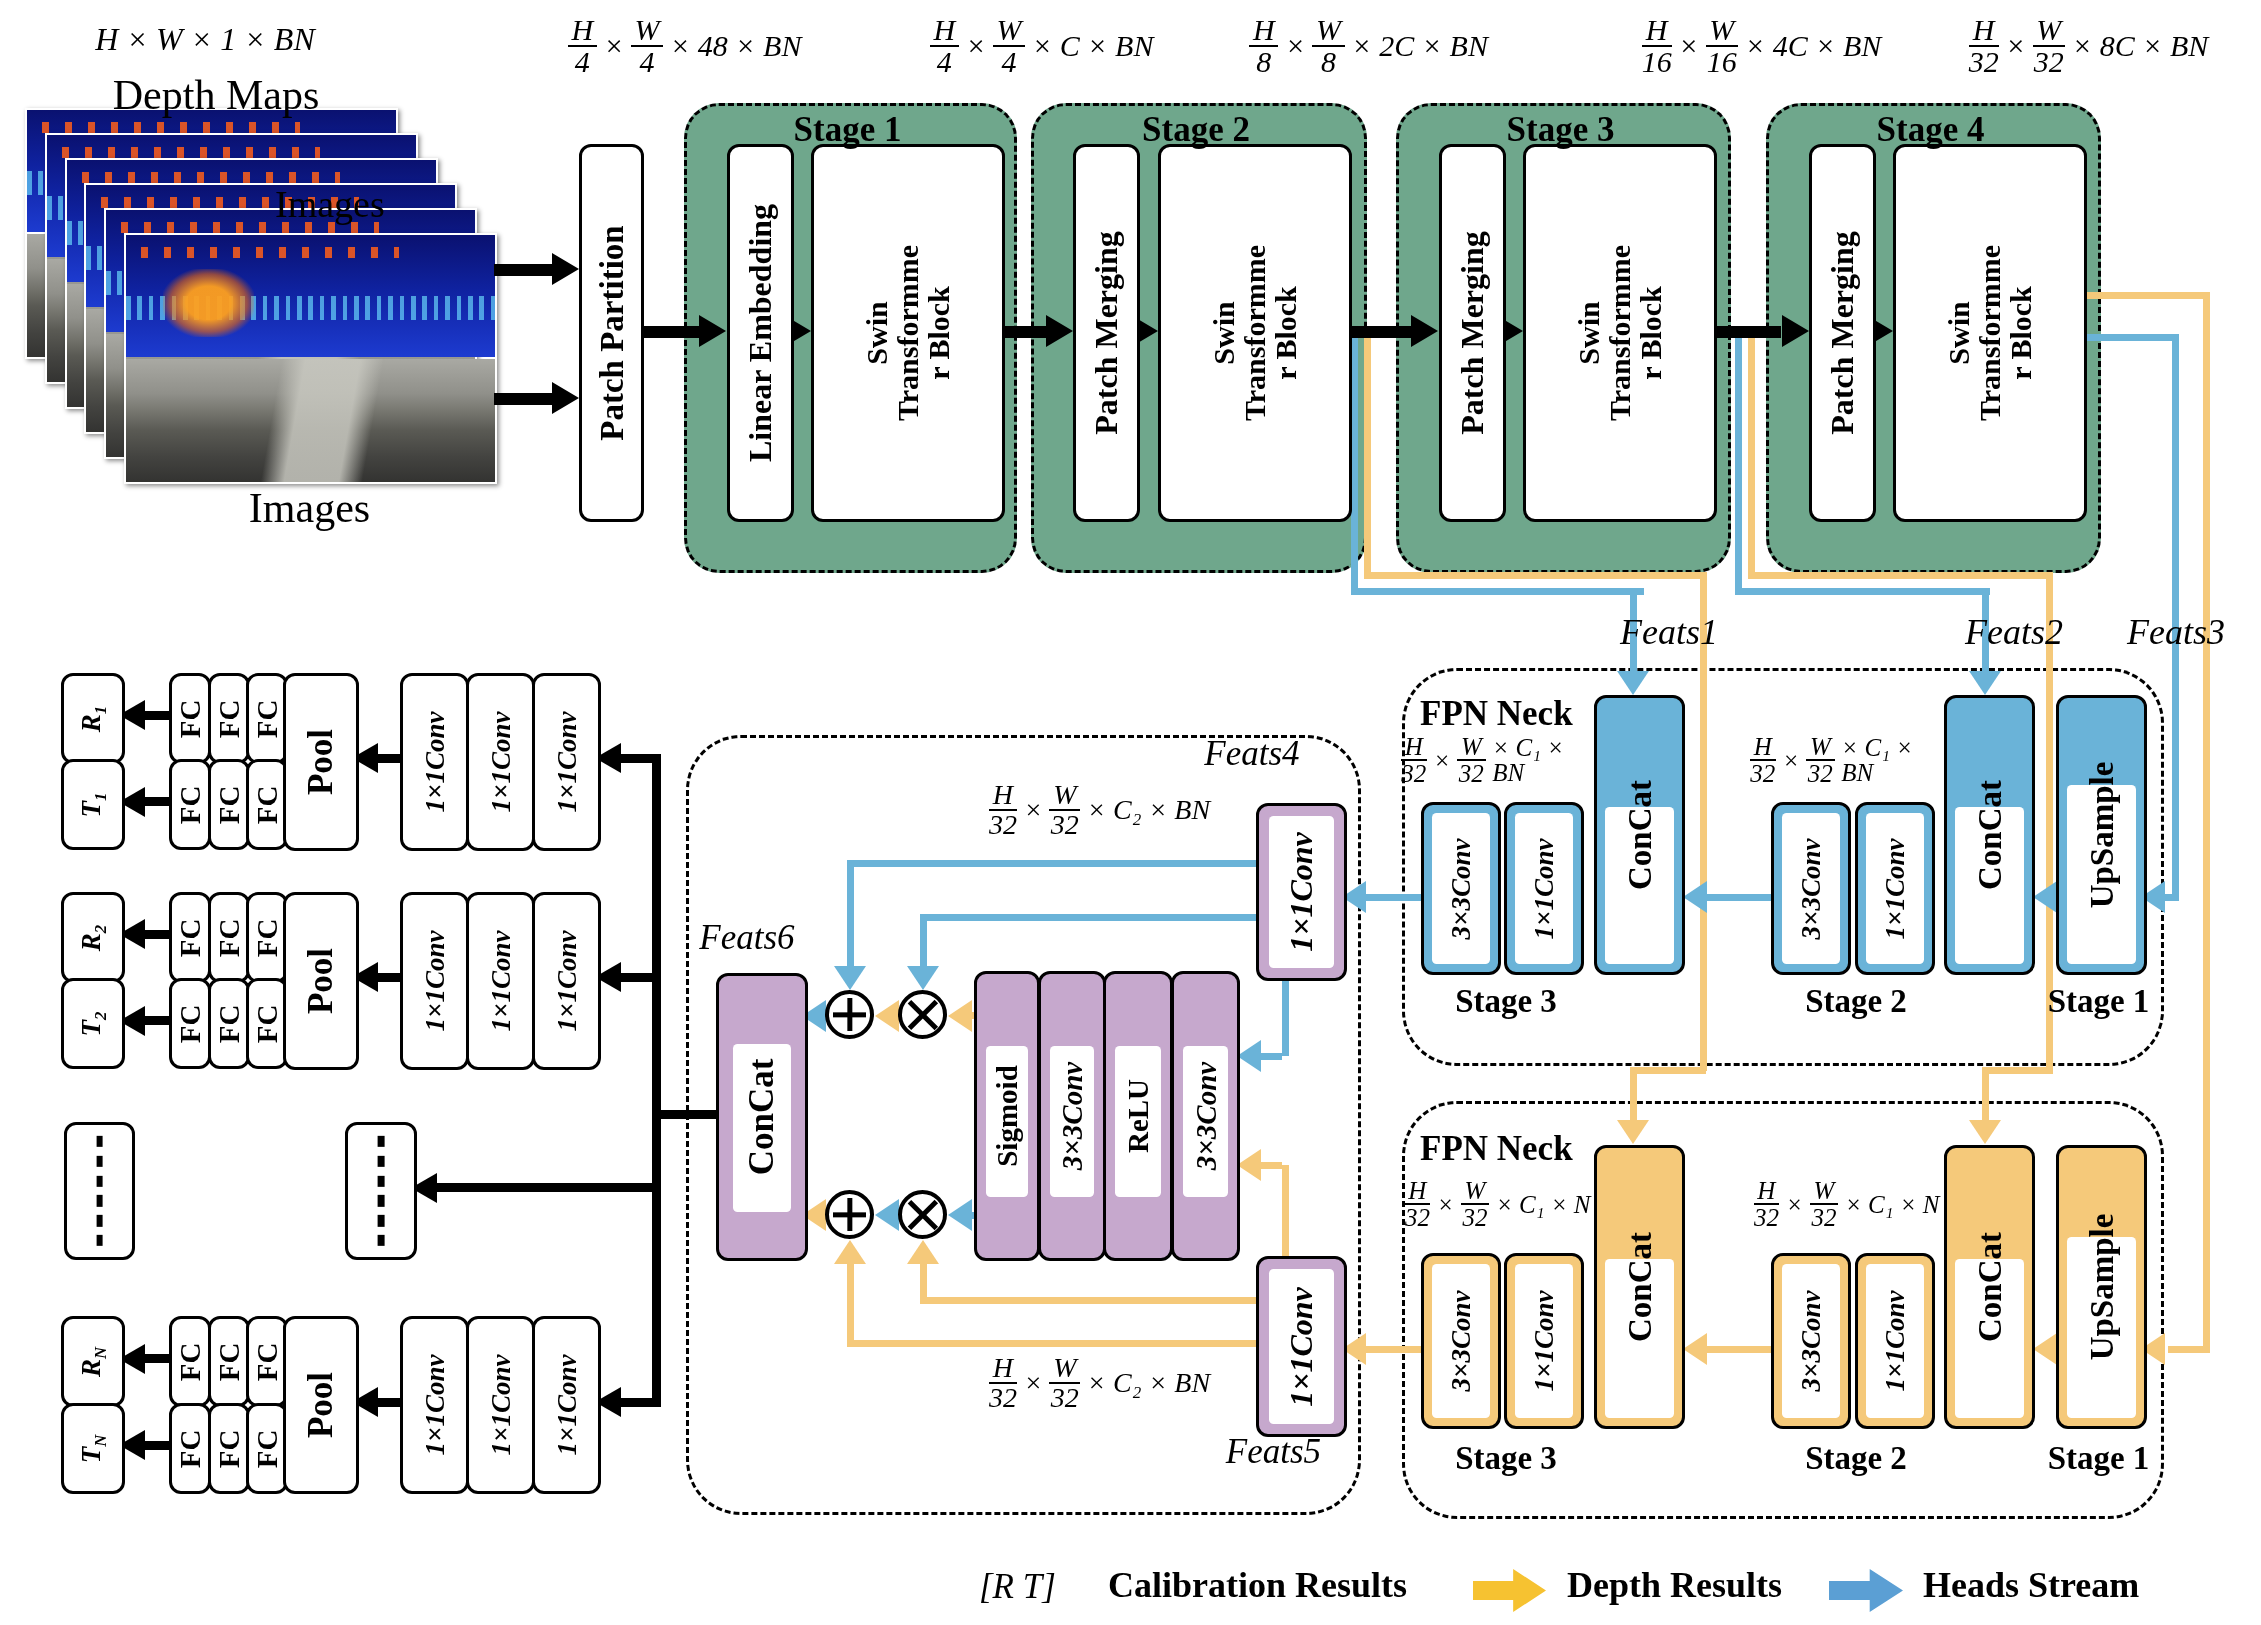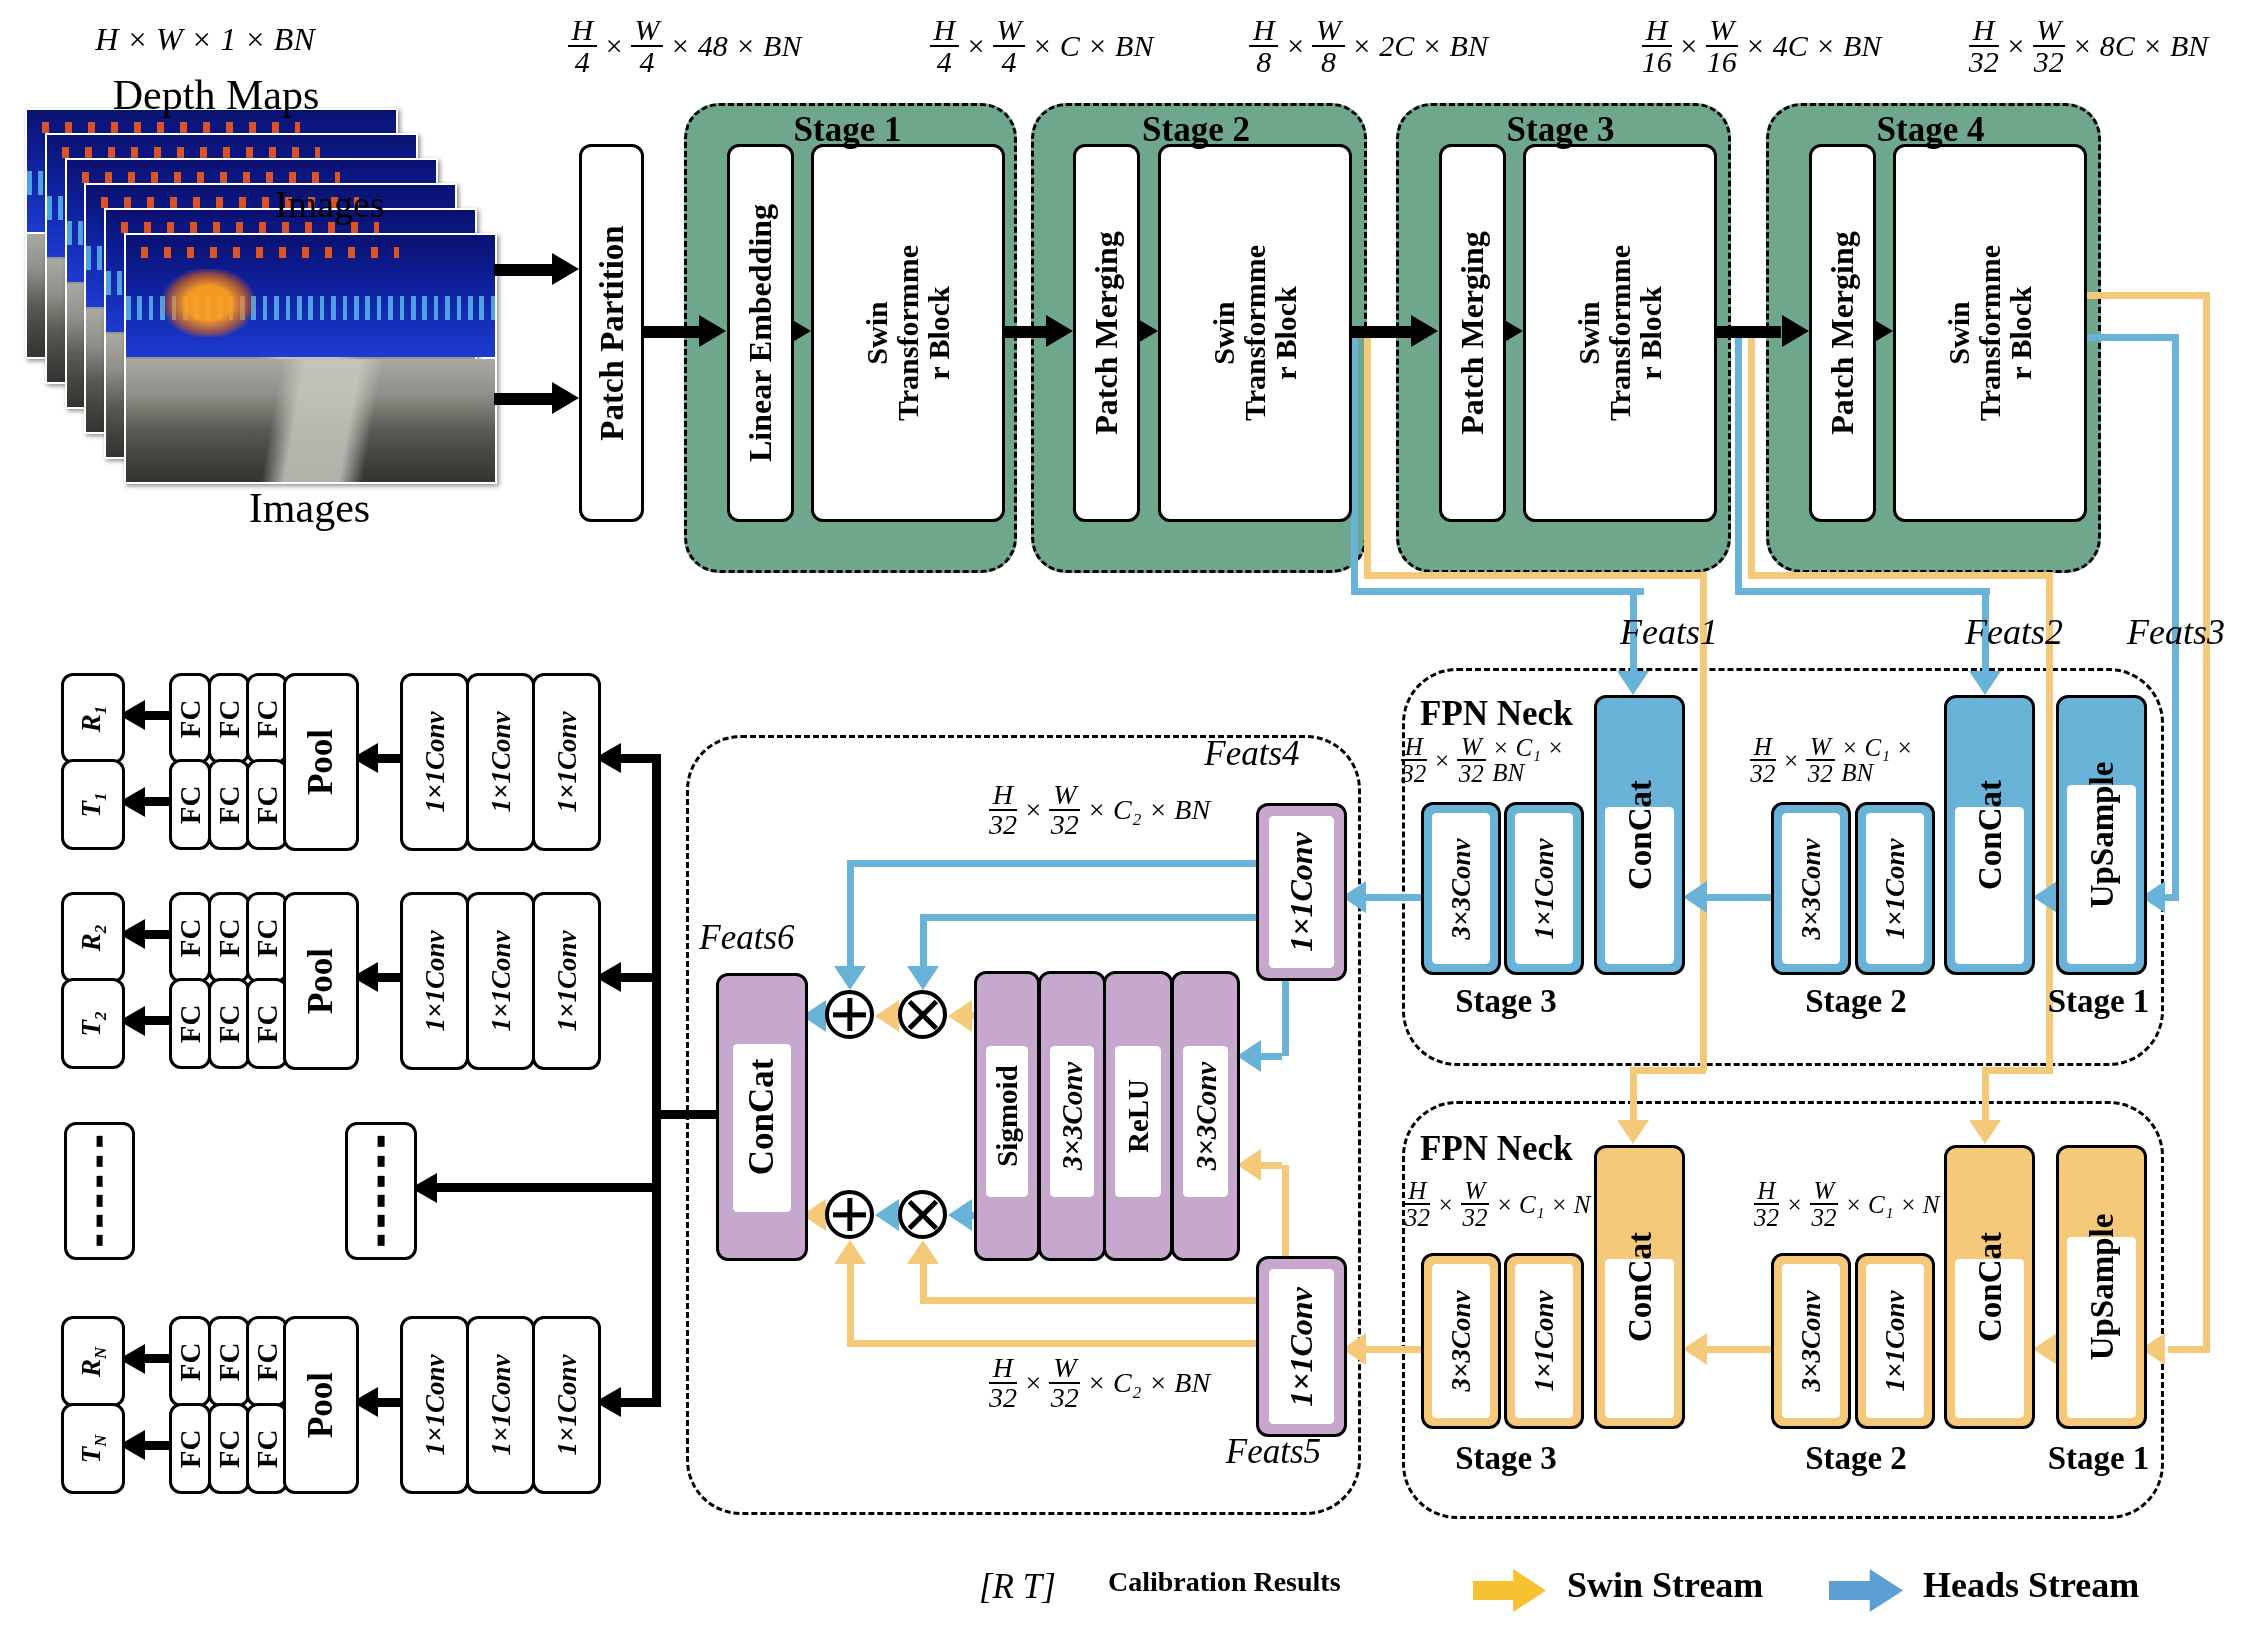--- a/index.html
+++ b/index.html
@@ -218,23 +218,23 @@
       <span>×</span>
       <span class="fr">
         <span class="fn">W</span>
         <span class="fd">32</span>
       </span>
       <span>× C₂ × BN</span>
     </div>
 
 
   <div class="lbl it" style="left:979px;top:1569px;font-size:35px">[R  T]</div>
-  <div class="lbl b" style="left:1108px;top:1567px;font-size:28px">Calibration Results</div>
+  <div class="lbl b" style="left:1108px;top:1567px;font-size:36px">Calibration Results</div>
   <div class="legend-arrow" style="left: 1473px; top: 1569px; width: 73px; height: 43px; background: rgb(246, 194, 49);"></div>
-  <div class="lbl b" style="left:1567px;top:1567px;font-size:36px">Swin Stream</div>
+  <div class="lbl b" style="left:1567px;top:1567px;font-size:36px">Depth Results</div>
   <div class="legend-arrow" style="left: 1829px; top: 1569px; width: 74px; height: 43px; background: rgb(91, 159, 212);"></div>
   <div class="lbl b" style="left:1923px;top:1567px;font-size:36px">Heads Stream</div>
 
 <div class="card" style="left: 25px; top: 108px; width: 369px; height: 247px;">
       <div class="dmap" style="">
         <div class="row1" style=""></div>
         <div class="row2" style=""></div>
         <div class="blob" style=""></div>
       </div>
       <div class="photo" style=""></div>

